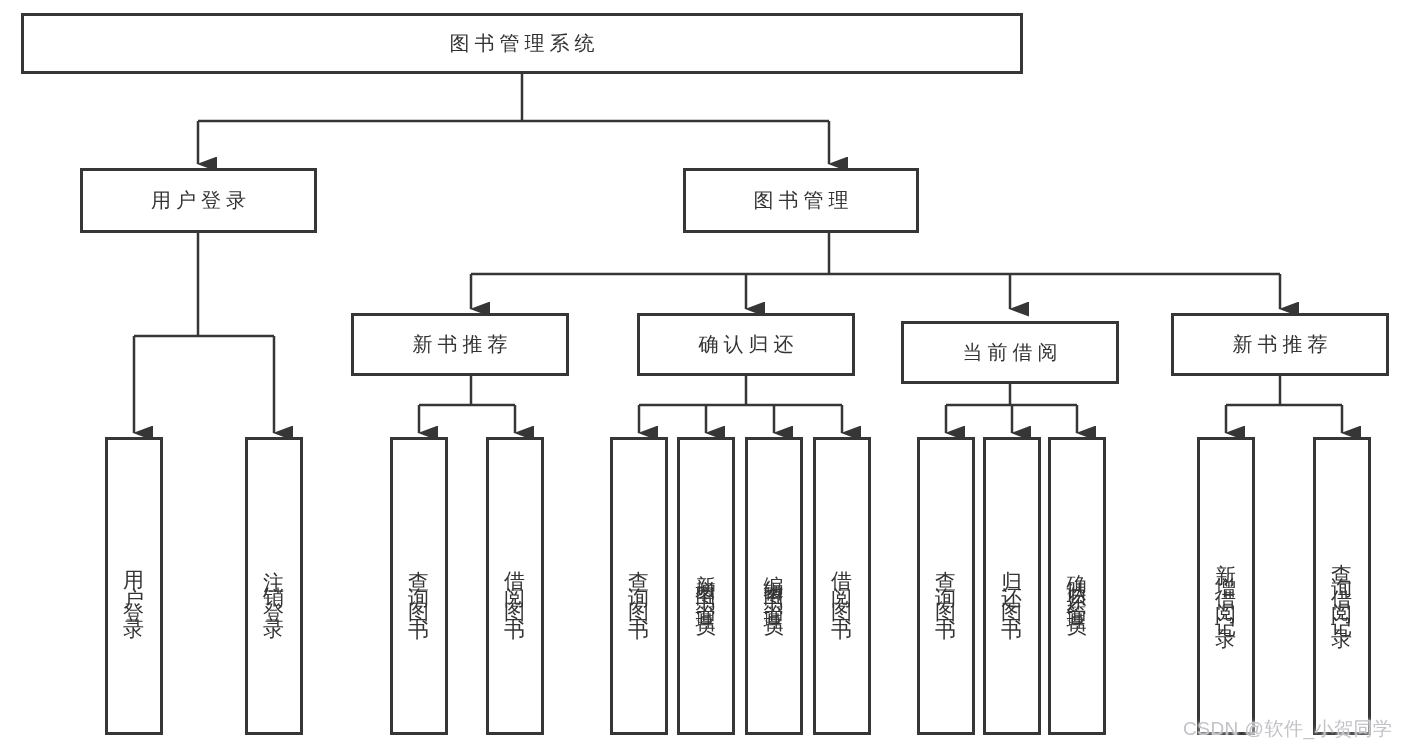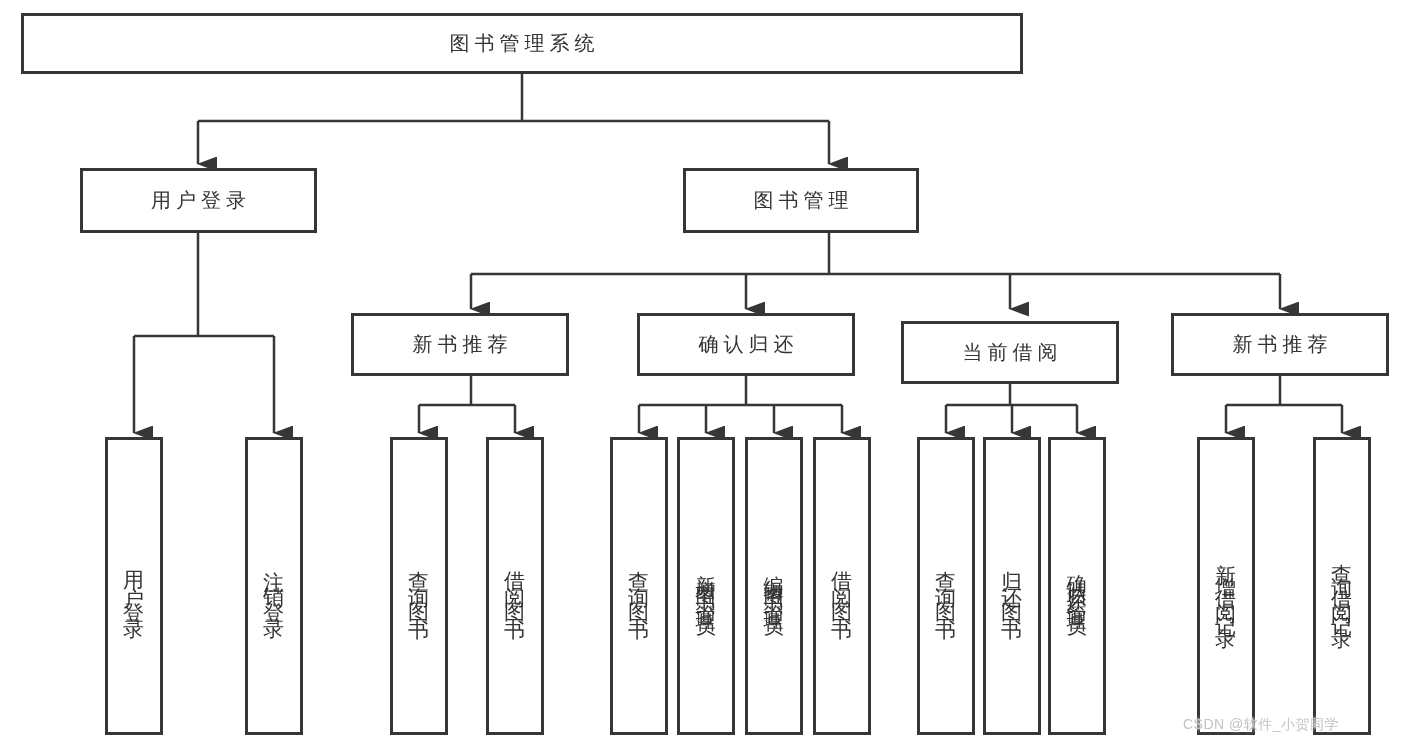--- a/index.html
+++ b/index.html
@@ -73,21 +73,21 @@
   #leaf-cb-query       { left: 917px; }
   #leaf-cb-return      { left: 983px; }
   #leaf-cb-confirm     { left: 1048px; }
   #leaf-br-add-record  { left: 1197px; }
   #leaf-br-query-record{ left: 1313px; }
 
   #watermark {
     position: absolute;
     left: 1183px;
     top: 716px;
-    font-size: 14px;
+    font-size: 19px;
     letter-spacing: 0.5px;
     color: #c2c2c7;
     text-shadow: 0 0 2px #ffffff, 0 0 4px #ffffff;
     white-space: nowrap;
     z-index: 5;
   }
 </style>
 </head>
 <body>
 

